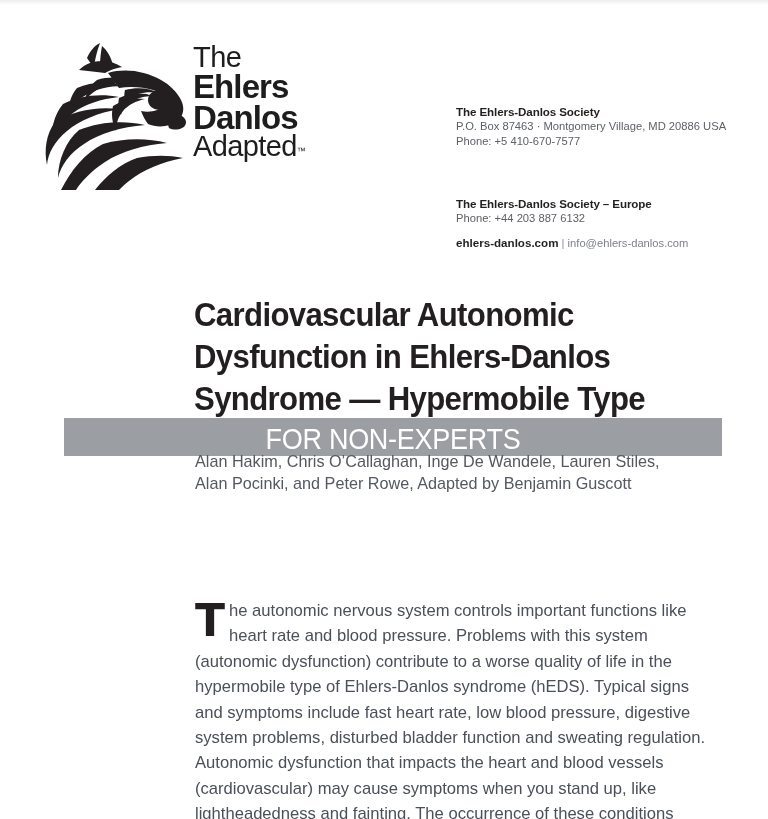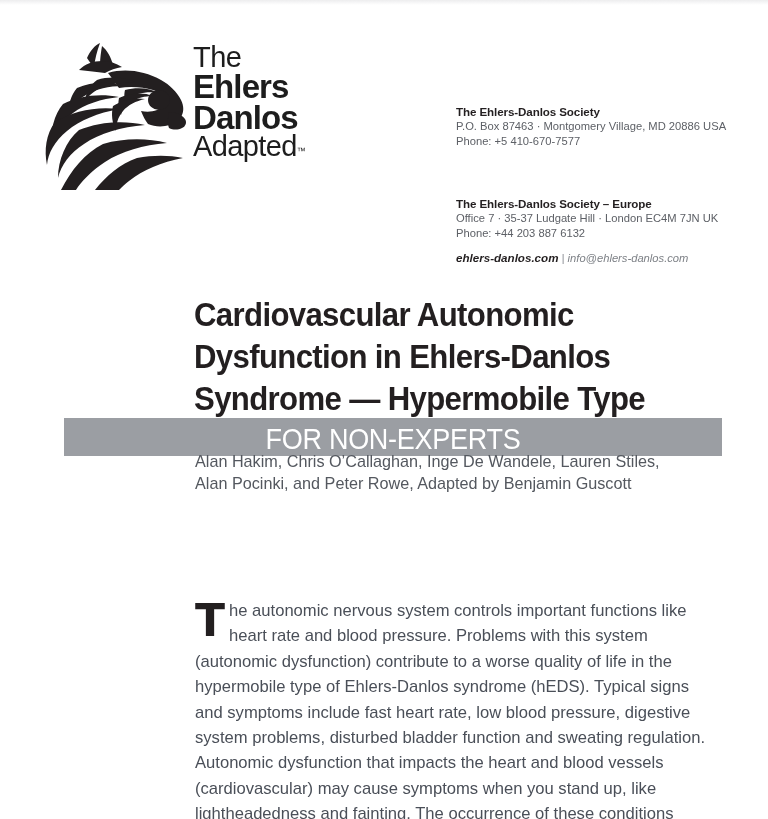--- a/index.html
+++ b/index.html
@@ -83,21 +83,21 @@
   .contact {
     position: absolute;
     left: 456px;
     top: 28px;
     width: 300px;
     color: #5d6066;
     font-size: 11.2px;
     line-height: 15.2px;
   }
   .contact .grp { margin-bottom: 9px; }
-  .contact .grp:last-child { margin-bottom: 0; font-style: italic; }
+  .contact .grp:last-child { margin-bottom: 0; }
   .contact .hd {
     font-weight: 700;
     color: #231f20;
     font-size: 11.6px;
     letter-spacing: -0.1px;
     margin-top: 46px;
   }
   .contact .ln { display: block; white-space: nowrap; }
   .web {
     font-weight: 700;
@@ -232,21 +232,20 @@
     </div>
 
     <div class="contact">
       <div class="grp">
         <span class="ln hd">The Ehlers-Danlos Society</span>
         <span class="ln">P.O. Box 87463 · Montgomery Village, MD 20886 USA</span>
         <span class="ln">Phone: +5 410-670-7577</span>
       </div>
       <div class="grp">
         <span class="ln hd">The Ehlers-Danlos Society – Europe</span>
-        <span class="ln">Office 7 · 35-37 Ludgate Hill · London EC4M 7JN UK</span>
         <span class="ln">Phone: +44 203 887 6132</span>
       </div>
       <div class="grp">
         <span class="ln"><a class="web" href="#" style="text-decoration:none;color:#231f20;">ehlers-danlos.com</a><span class="email-sep"> | </span><a class="email" href="#" style="text-decoration:none;color:#7d8086;">info@ehlers-danlos.com</a></span>
       </div>
     </div>
   </div>
 
   <h1 class="title">
     <span class="title-line">Cardiovascular Autonomic</span>

